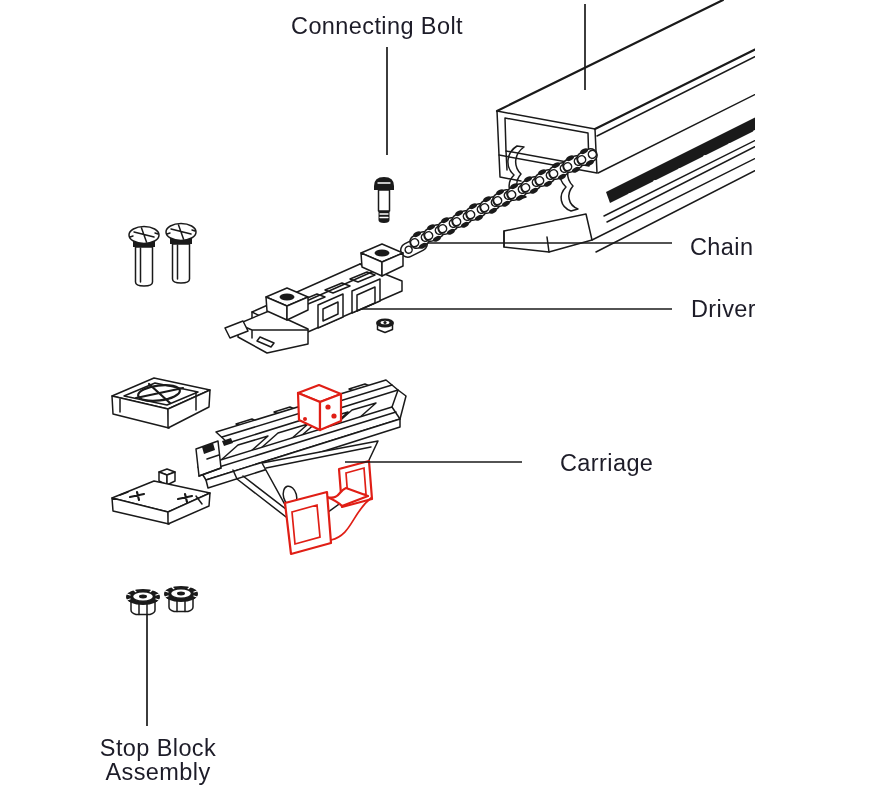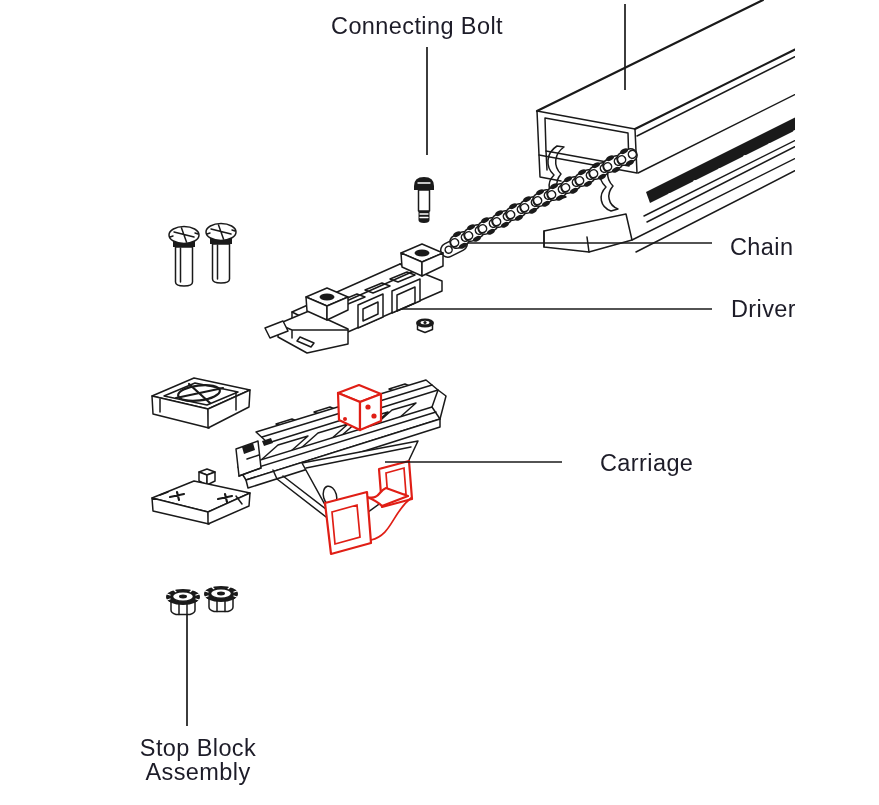--- a/index.html
+++ b/index.html
@@ -1,18 +1,18 @@
 <!DOCTYPE html>
 <html style="--background: #ffffff; --line: #1a1a1a; --text: #1d1c28; --highlight-red: #e01e15;"><head>
 <meta charset="utf-8">
 <style>
 :root{--background:#ffffff;--line:#1a1a1a;--text:#1d1c28;--highlight-red:#e01e15;}
 html,body{margin:0;padding:0;background:var(--background);}
 .stage{position:relative;width:755px;height:805px;background:var(--background);overflow:hidden;
-  font-family:"Liberation Sans",sans-serif;padding-left:40px;}
+  font-family:"Liberation Sans",sans-serif;}
 svg{display:block}
 .ln{fill:none;stroke:var(--line);stroke-width:1.5;stroke-linecap:round;stroke-linejoin:round}
 .thick{stroke-width:2.2}
 .fw{fill:var(--background);stroke:var(--line);stroke-width:1.5;stroke-linejoin:round}
 .fwn{fill:var(--background);stroke:none}
 .fd{fill:var(--line);stroke:none}
 .wl{stroke:var(--background);stroke-width:1.3;fill:none;stroke-linecap:round}
 .red{fill:var(--background);stroke:var(--highlight-red);stroke-width:2.2;stroke-linejoin:round}
 .rln{fill:none;stroke:var(--highlight-red);stroke-width:1.7;stroke-linecap:round}
 .rf{fill:var(--highlight-red);stroke:none}

